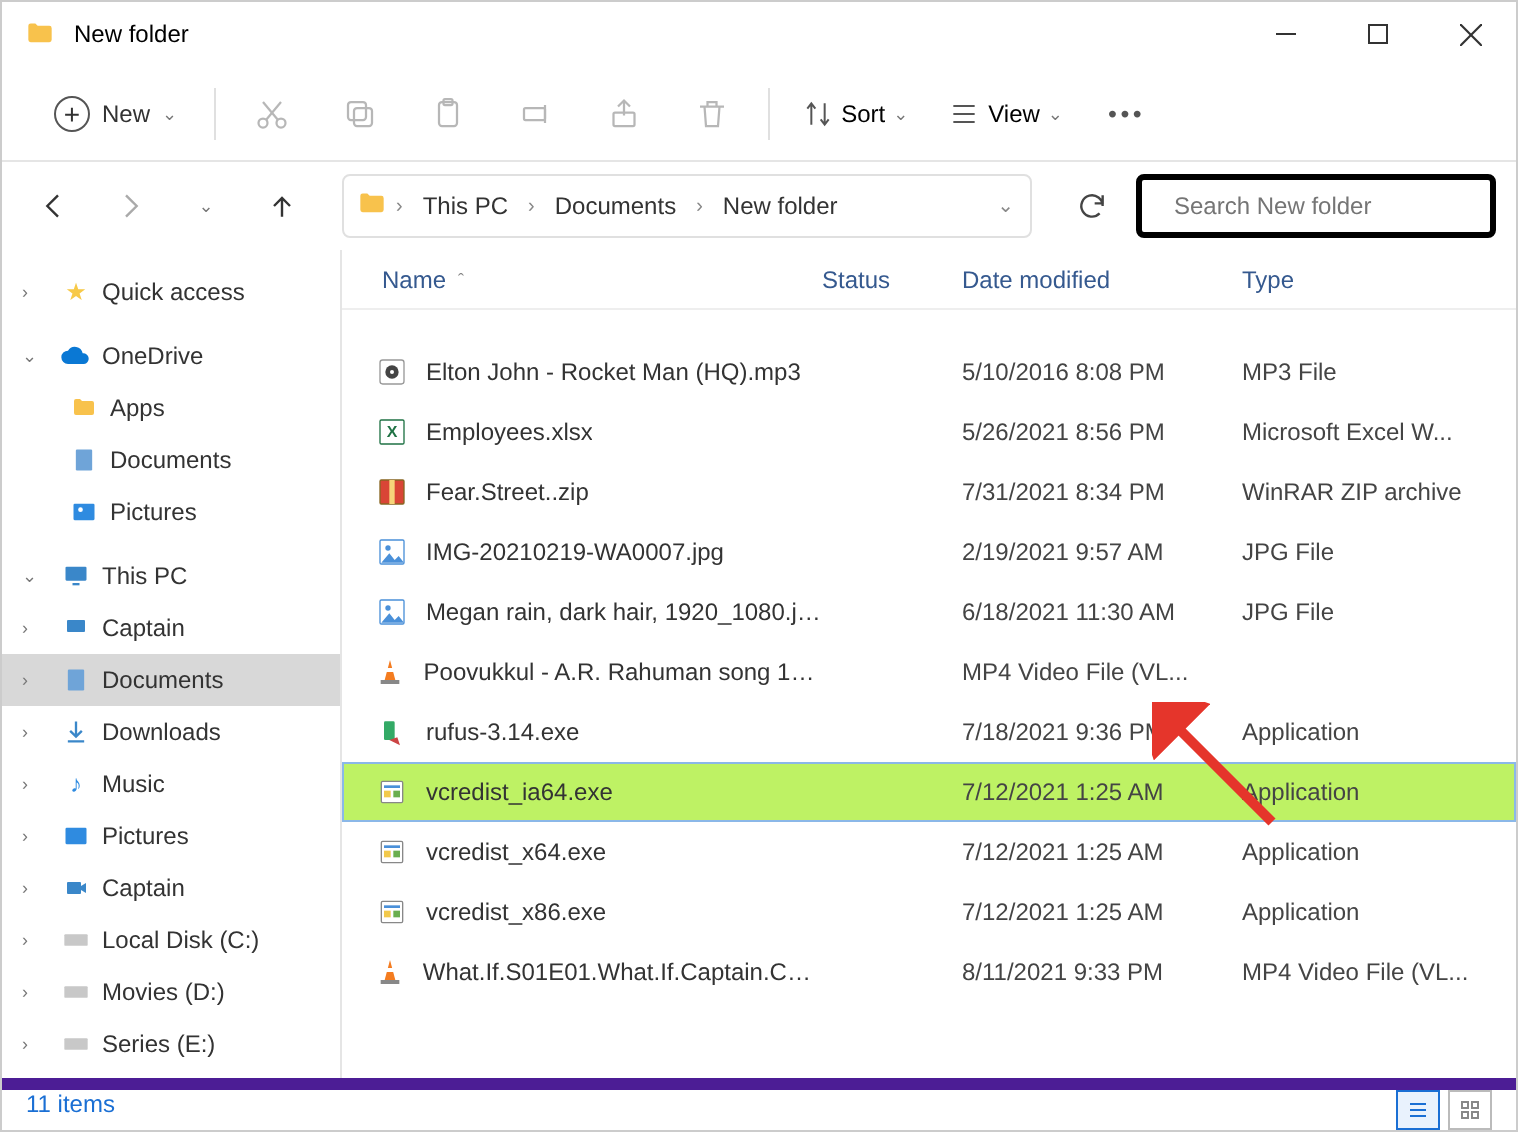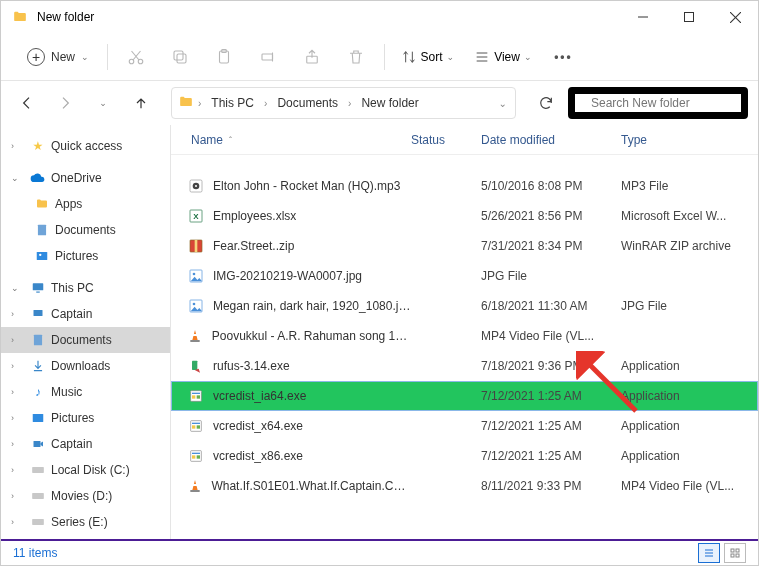--- a/index.html
+++ b/index.html
@@ -16,45 +16,45 @@
   .tbicon { width:40px; height:36px; display:flex; align-items:center; justify-content:center; color:#666; border-radius:4px; }
   .tbicon.grey svg { opacity:0.6; }
   .vsep { width:1px; height:26px; background:#e0e0e0; margin:0 4px; }
   .sortview { display:flex; align-items:center; gap:4px; padding:4px 8px; border-radius:4px; }
   .navrow { height: 44px; display:flex; align-items:center; padding:0 10px; gap:6px; }
   .navarrow { width:32px; height:32px; display:flex; align-items:center; justify-content:center; color:#777; }
   .navarrow.enabled { color:#333; }
   .breadcrumb { flex:1; height:32px; border:1px solid #e0e0e0; border-radius:4px; display:flex; align-items:center; padding:0 6px; gap:2px; margin:0 8px; background:#fff; }
   .bcitem { padding:2px 6px; font-size:12px; color:#333; }
   .bcchev { color:#888; font-size:10px; padding:0 2px; }
-  .searchbox { width:180px; height:32px; border:7px solid #000000; border-radius:4px; display:flex; align-items:center; padding:0 8px; gap:6px; }
+  .searchbox { width:180px; height:32px; border:3px solid #000000; border-radius:4px; display:flex; align-items:center; padding:0 8px; gap:6px; }
   .searchbox input { border:none; outline:none; flex:1; font-size:12px; color:#888; background:transparent; }
   .body { flex:1; display:flex; overflow:hidden; }
   .sidebar { width:170px; border-right:1px solid #e5e5e5; padding:8px 0; overflow-y:auto; }
   .sbitem { display:flex; align-items:center; height:26px; padding-left:10px; gap:4px; font-size:12px; color:#333; }
   .sbitem.selected { background:#d8d8d8; }
   .sbitem .chev { width:14px; color:#777; font-size:9px;}
   .sbitem .indent1 { width:18px; }
   .sbitem .sbicon { width:18px; display:flex; align-items:center; justify-content:center; }
   .content { flex:1; display:flex; flex-direction:column; overflow:hidden; }
   .cols { display:flex; height:30px; border-bottom:1px solid #eee; align-items:center; color:#35598f; font-size:12px; }
   .col-name { width:240px; padding-left:20px; display:flex; align-items:center; gap:6px; }
   .col-status { width:70px; }
   .col-date { width:140px; }
   .col-type { flex:1; }
   .rows { flex:1; overflow-y:auto; position:relative;margin-top:16px; }
   .row { display:flex; height:30px; align-items:center; font-size:12px; color:#333; }
-  .row.selected { background:#22c55e; outline:1px solid #8bb8e8; outline-offset:-1px; }
+  .row.selected { background:#bef264; outline:1px solid #8bb8e8; outline-offset:-1px; }
   .row .cell-name { width:240px; padding-left:16px; display:flex; align-items:center; gap:8px; overflow:hidden; }
   .row .cell-name span.fname { white-space:nowrap; overflow:hidden; text-overflow:ellipsis; }
   .row .cell-status { width:70px; }
   .row .cell-date { width:140px; color:#444; }
   .row .cell-type { flex:1; color:#444; white-space:nowrap; overflow:hidden; text-overflow:ellipsis; padding-right:23px; }
   .fileicon { width:18px; height:18px; display:flex; align-items:center; justify-content:center; font-size:10px; }
-  .statusbar { height:26px; border-top:2px solid #4c1d95; display:flex; align-items:center; padding:0 12px; font-size:12px; color:#1a6fd4; }
+  .statusbar { height:26px; border-top:6px solid #4c1d95; display:flex; padding:0 12px; font-size:12px; color:#1a6fd4; }
   .statusbar .sp { flex:1; }
   .viewtoggle { width:22px; height:20px; border:1px solid #bbb; display:flex; align-items:center; justify-content:center; margin-left:4px; }
   .viewtoggle.active { border-color:#1a6fd4; background:#e9f2fd; }
   
   .red-arrow { position:absolute; left:405px; top:180px; pointer-events:none; }
   .red-arrow svg { width:70px; height:70px; }
   
   .star { color:#f7c948; }
   .cloud { color:#0a64c2; }
   .folderY { color:#f8c24c; }
@@ -401,20 +401,21 @@
               <span class="fileicon">
                 <svg width="16" height="16" viewBox="0 0 24 24">
                   <rect x="3" y="3" width="18" height="18" rx="1" fill="#fff" stroke="#4a90d9"></rect>
                   <circle cx="9" cy="9" r="2" fill="#4a90d9"></circle>
                   <path d="M4 20l6-7 4 5 3-3 4 5z" fill="#4a90d9"></path>
                 </svg>
               </span>
               <span class="fname">IMG-20210219-WA0007.jpg</span>
             </div>
             <div class="cell-status"></div>
+            <div class="cell-date">2/19/2021 9:57 AM</div>
             <div class="cell-type">JPG File</div>
           </div>
           <div class="row">
             <div class="cell-name">
               <span class="fileicon">
                 <svg width="16" height="16" viewBox="0 0 24 24">
                   <rect x="3" y="3" width="18" height="18" rx="1" fill="#fff" stroke="#4a90d9"></rect>
                   <circle cx="9" cy="9" r="2" fill="#4a90d9"></circle>
                   <path d="M4 20l6-7 4 5 3-3 4 5z" fill="#4a90d9"></path>
                 </svg>

